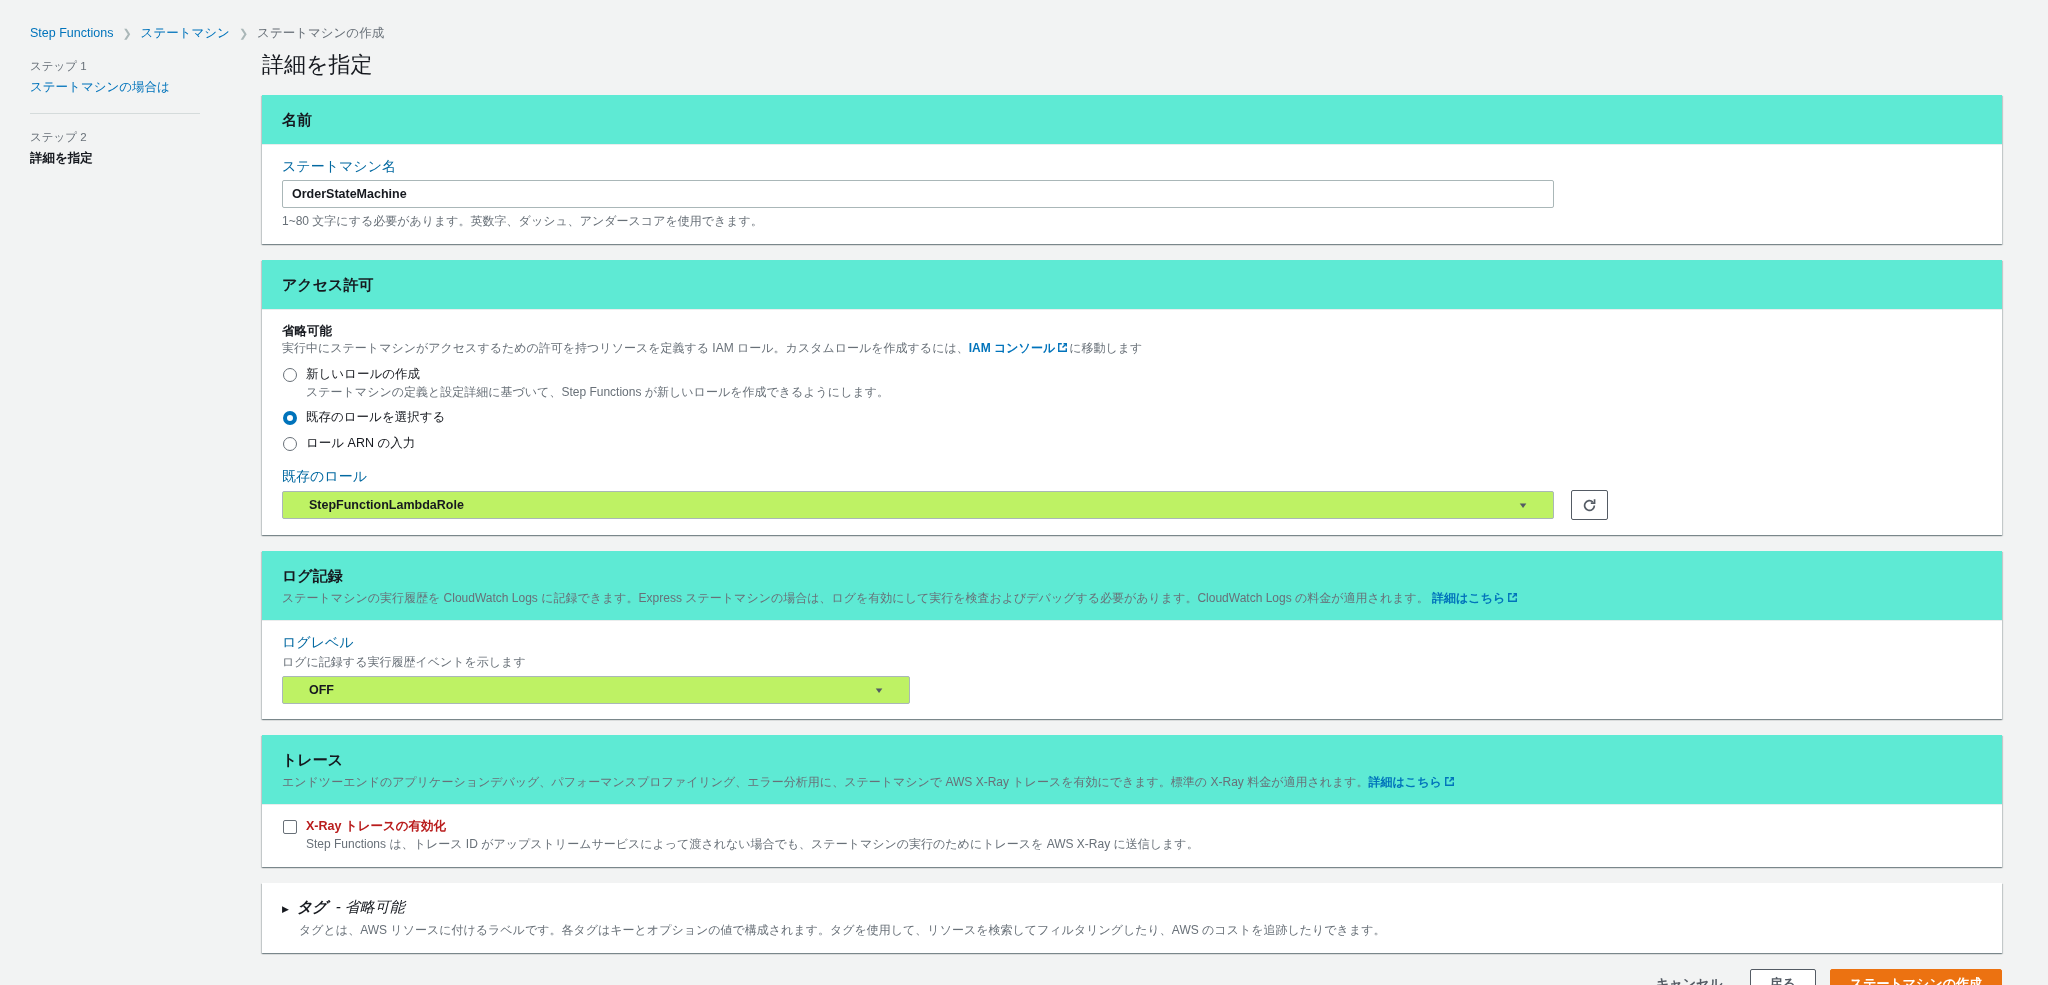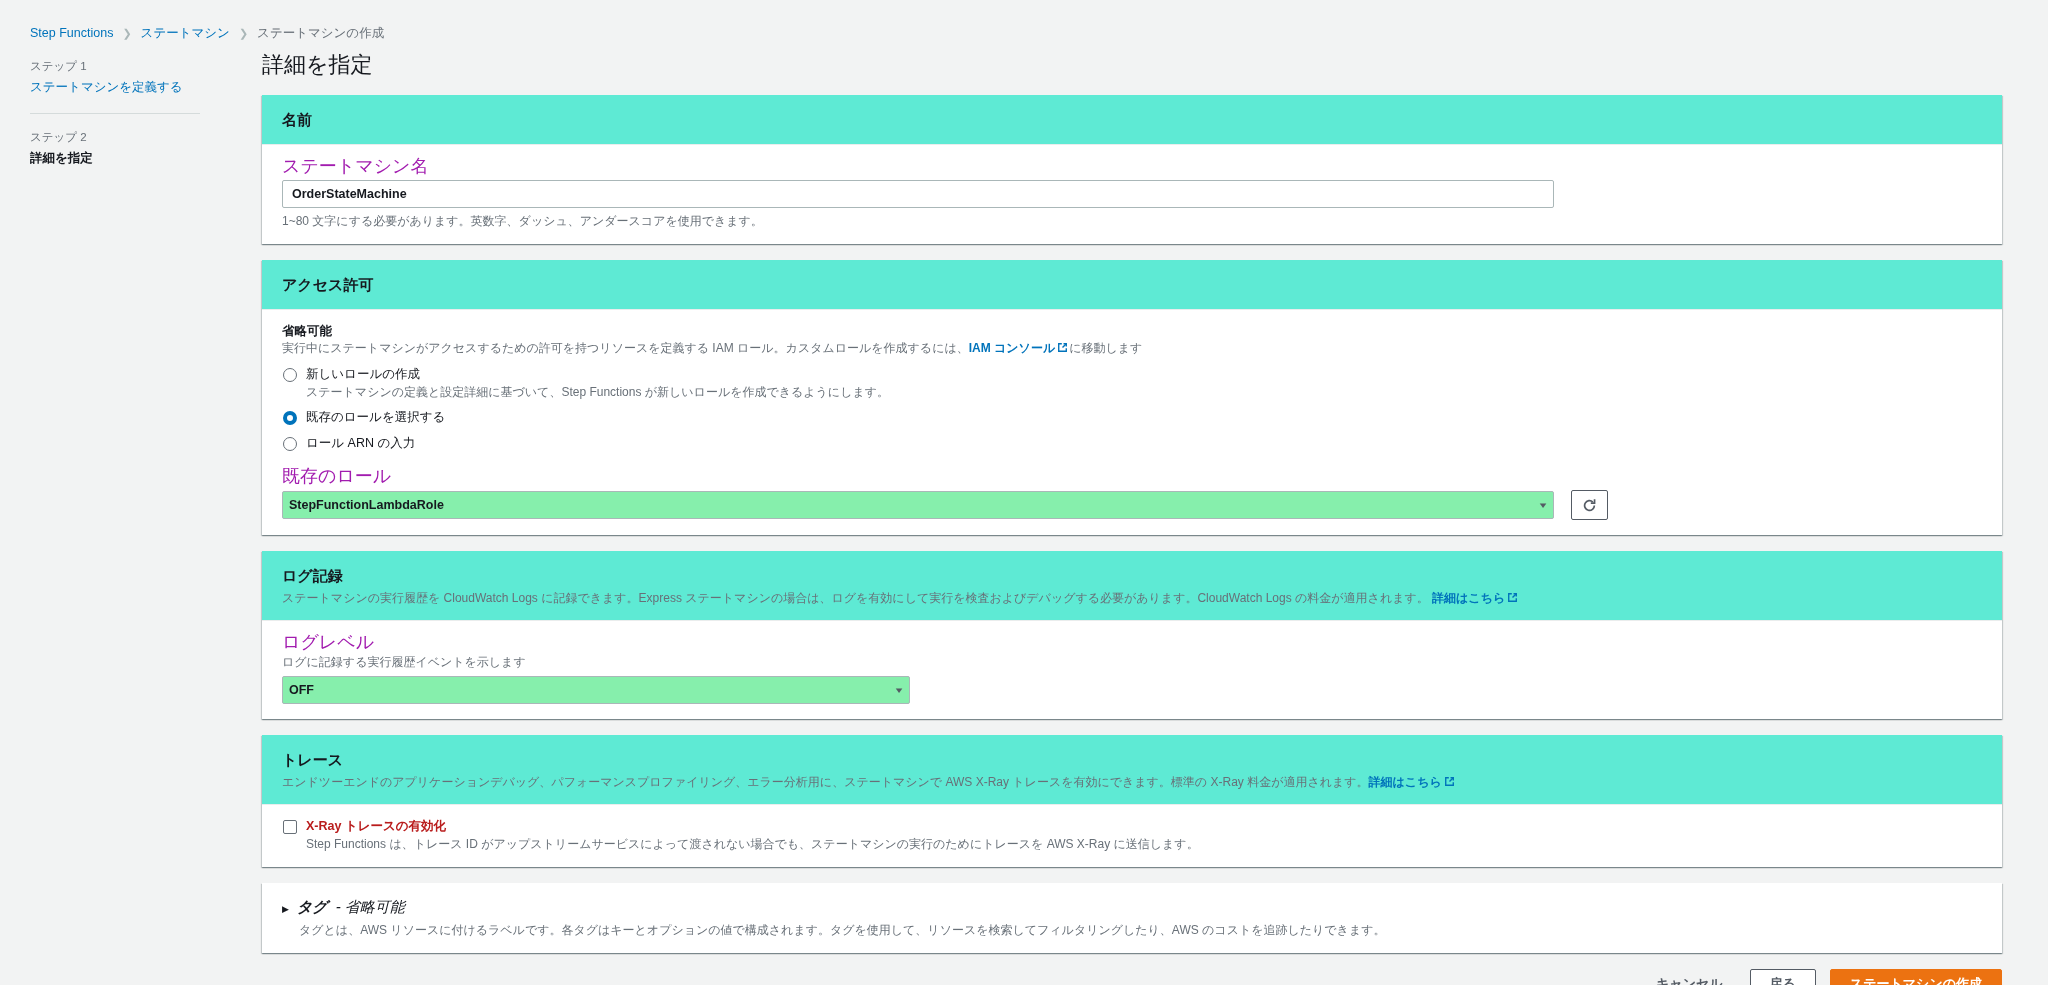--- a/index.html
+++ b/index.html
@@ -27,37 +27,37 @@
   .page-title { font-size:22px; font-weight:400; color:#16191f; margin:0 0 16px; line-height:28px; }
   
   .panel {
     background:#fff; margin-bottom:16px;
     box-shadow:0 1px 1px 0 rgba(0,28,36,.3), 1px 1px 1px 0 rgba(0,28,36,.15), -1px 1px 1px 0 rgba(0,28,36,.15);
   }
   .panel-header { background:#5eead4; border-bottom:1px solid #eaeded; padding:15px 20px 14px; }
   .panel-header h2 { font-size:15px; font-weight:700; color:#16191f; line-height:20px; }
   .header-desc { font-size:12px; color:#687078; margin-top:4px; line-height:16px; }
   .panel-body { padding:13px 20px 15px; }
-  .field-label { display:block; font-size:18px; color:#a21caf; margin-bottom:5px; line-height:17px; }
+  .field-label { display:block; font-size:14px; color:#0369a1; margin-bottom:5px; line-height:17px; }
   .group-label { font-size:12.5px; font-weight:700; color:#16191f; line-height:17px; }
   .group-desc { font-size:12px; color:#687078; line-height:17px; margin-bottom:9px; }
   .field-desc { font-size:12px; color:#687078; line-height:16px; margin:-2px 0 6px; }
   .field-constraint { font-size:12px; color:#687078; margin-top:5px; line-height:16px; }
   .inline-link { color:#0073bb; font-weight:700; text-decoration:none; cursor:pointer; white-space:nowrap; }
   .ext-icon { display:inline-block; width:11px; height:11px; margin:0 1px 0 2px; vertical-align:-1px; color:#0073bb; }
   
   .text-input {
     width:1272px; height:28px; border:1px solid #aab7b8; border-radius:2px;
     padding:0 9px; font-size:12.5px; font-weight:700; color:#16191f;
     font-family:inherit; background:#fff;
   }
   .select {
-    height:28px; border:1px solid #aab7b8; border-radius:2px; background:#86efac;
+    height:28px; border:1px solid #aab7b8; border-radius:2px; background:#bef264;
     display:flex; align-items:center; justify-content:space-between;
-    padding:0 6px; cursor:pointer;
+    padding:0 26px; cursor:pointer;
   }
   .select .select-value { font-size:12.5px; font-weight:700; color:#16191f; }
   .caret { font-size:8px; color:#545b64; transform:scaleX(1.4); }
   .w-wide { width:1272px; }
   .w-mid  { width:628px;text-align:center; }
   .select-row { display:flex; align-items:center; }
   .refresh-btn {
     width:37px; height:30px; margin-left:17px; background:#fff;
     border:1px solid #545b64; border-radius:2px; color:#545b64;
     display:flex; align-items:center; justify-content:center; cursor:pointer;
@@ -95,21 +95,21 @@
 <body>
 
 <nav class="breadcrumb">
   <a>Step Functions</a><span class="crumb-sep">❯</span><a>ステートマシン</a><span class="crumb-sep">❯</span><span class="crumb-current">ステートマシンの作成</span>
 </nav>
 
 <div class="content">
 
   <aside class="steps">
     <div class="step-label">ステップ 1</div>
-    <a class="step-link">ステートマシンを定義する</a>
+    <a class="step-link">ステートマシンの場合は</a>
     <hr class="steps-divider">
     <div class="step-label">ステップ 2</div>
     <div class="step-current">詳細を指定</div>
   </aside>
 
   <main class="main">
     <h1 class="page-title">詳細を指定</h1>
 
     <section class="panel">
       <div class="panel-header">

